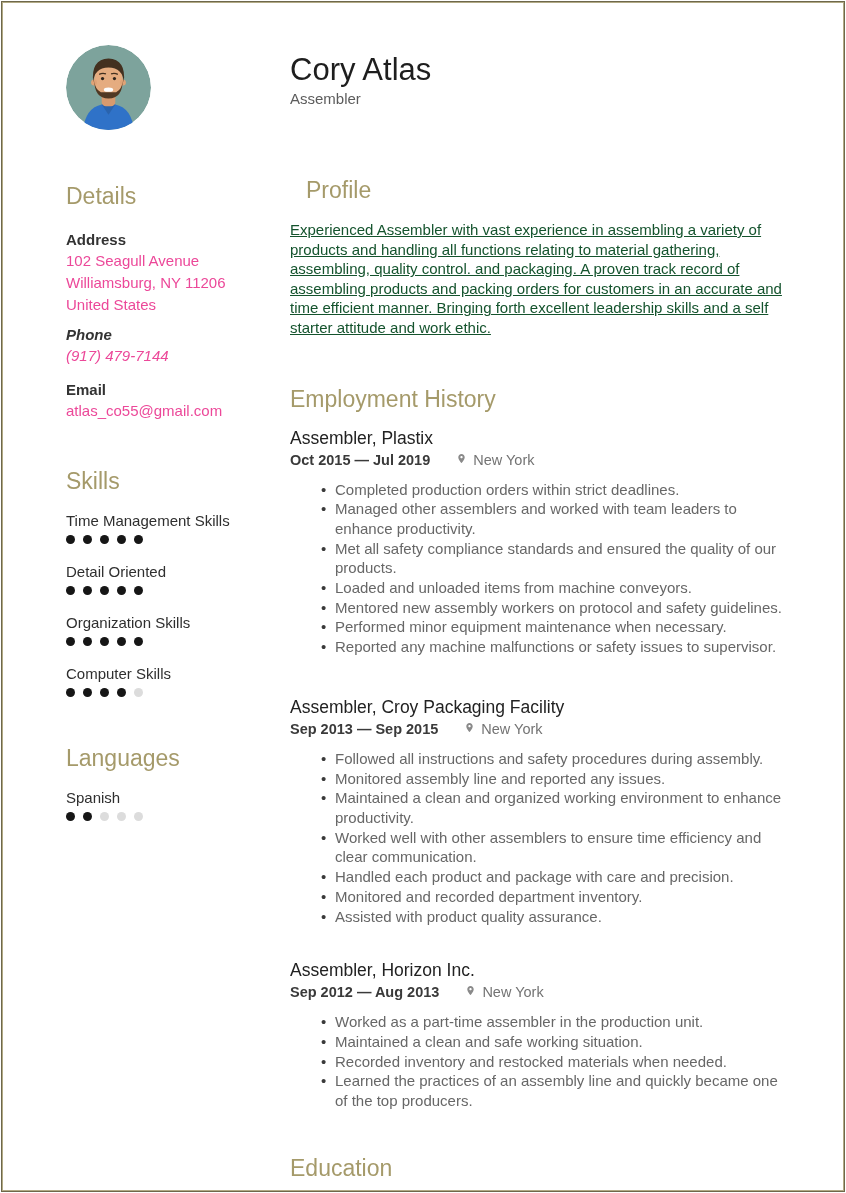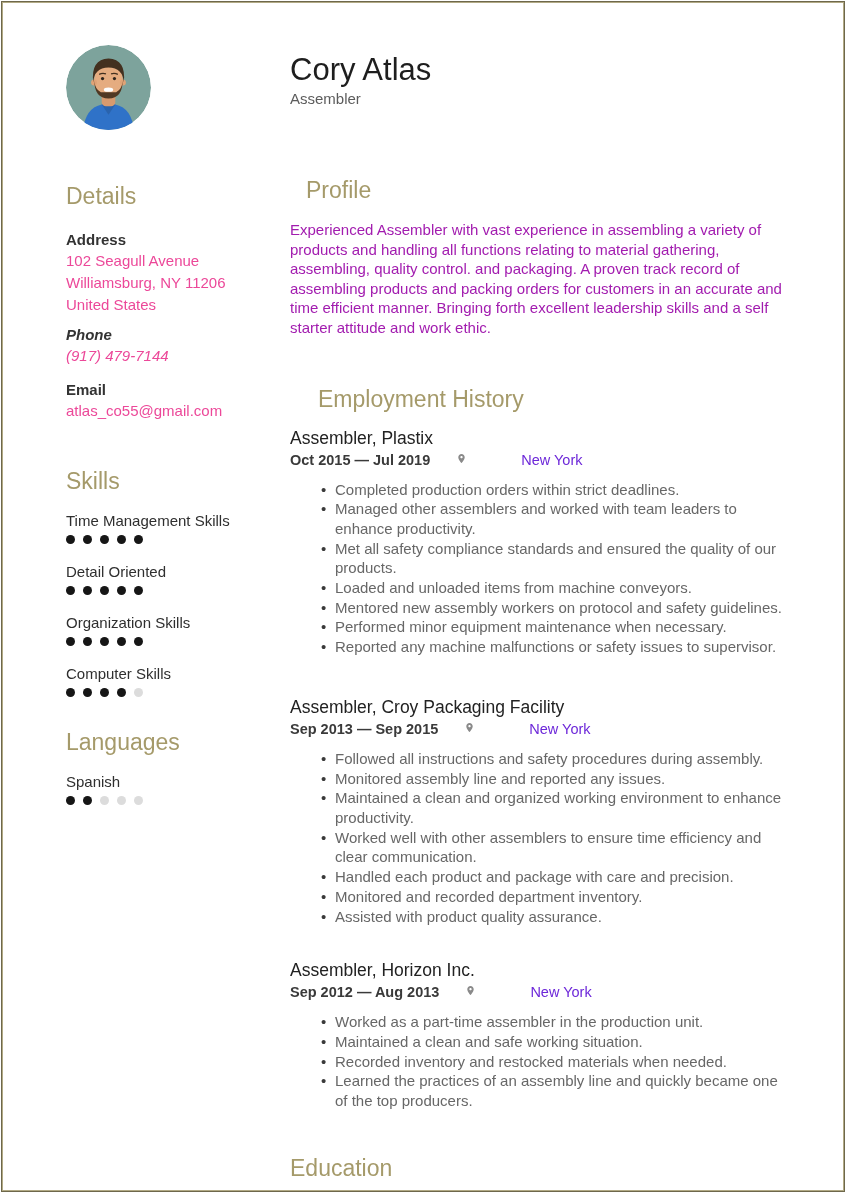--- a/index.html
+++ b/index.html
@@ -27,37 +27,37 @@
 
   #skills-heading { margin-top:46px; }
   .skill-item1 { margin-top:17px; }
   .skill-item  { margin-top:18px; }
   .skill-label { font-size:15px; line-height:20px; color:#2f2f2f; }
   .dots { display:flex; gap:8px; margin-top:4px; height:9px; }
   .dot { width:9px; height:9px; border-radius:50%; }
   .dot.filled { background:var(--dot-filled,#161616); }
   .dot.empty  { background:var(--dot-empty,#dcdcdc); }
 
-  #languages-heading { margin-top:32px; }
+  #languages-heading { margin-top:48px; }
 
   
   .name { margin-top:7px; font-size:31px; line-height:36px; color:#1e1e1e; }
   .subtitle { margin-top:1px; font-size:15px; line-height:20px; color:#5c5c5c; }
 
   #profile-heading { margin-top:68px;margin-left:16px; }
-  .profile-text { margin-top:17px; font-size:15px; line-height:19.6px; color:#a21caf; }
-
-  #employment-heading { margin-top:48px;margin-left:28px; }
+  .profile-text { margin-top:17px; font-size:15px; line-height:19.6px; color:#14532d;text-decoration:underline; }
+
+  #employment-heading { margin-top:48px; }
   .job1 { margin-top:14px; }
   .job2 { margin-top:38px; }
   .job3 { margin-top:32px; }
   .job-title { font-size:17.5px; line-height:24px; color:#222222; }
   .job-meta { margin-top:0; display:flex; align-items:center; font-size:14.5px; line-height:20px; }
   .job-dates { font-weight:700; color:#3a3a3a; }
-  .job-location { margin-left:26px; display:flex; align-items:flex-end; color:#6d28d9;gap:48px; }
+  .job-location { margin-left:26px; display:flex; align-items:flex-end; color:#737373; }
   .pin { margin-right:6px; display:inline-block; }
   .bullets { margin-top:10px; }
   .bullet-row { display:flex; font-size:15px; line-height:19.7px; }
   .bullet-marker { width:14px; margin-left:31px; color:#3a3a3a; flex:none; }
   .bullet-text { flex:1; color:#676767; }
 
   #education-heading { margin-top:44px; }
 </style>
 </head>
 <body>

